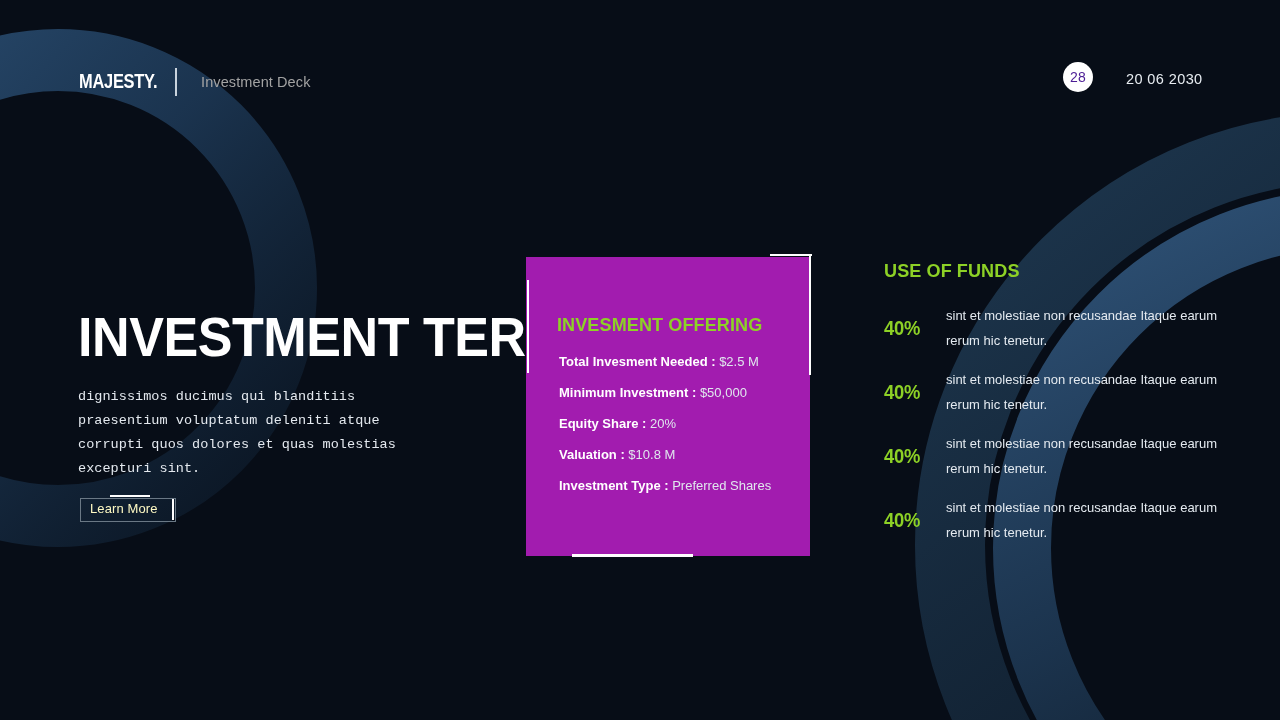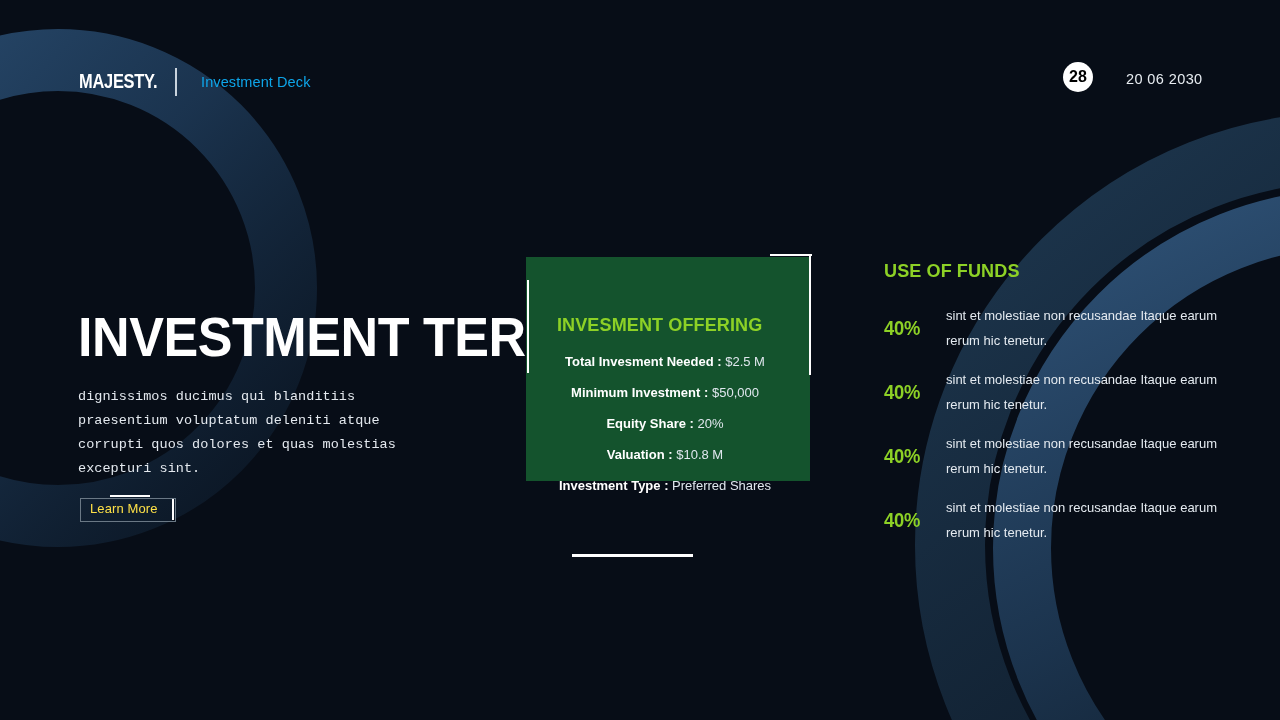--- a/index.html
+++ b/index.html
@@ -47,32 +47,32 @@
   .logo-divider {
     position: absolute;
     left: 175px; top: 68px;
     width: 2px; height: 28px;
     background: #c9d3dd;
   }
   .deck-label {
     position: absolute;
     left: 201px; top: 74px;
     font-size: 14.5px;
-    color: #0ea5e9;
+    color: #a3a3a3;
     letter-spacing: 0.1px;
   }
   .page-badge {
     position: absolute;
     left: 1063px; top: 62px;
     width: 30px; height: 30px;
     border-radius: 50%;
     background: #ffffff;
-    color: #000000;
-    font-size: 16px;
-    font-weight: bold;
+    color: #4c1d95;
+    font-size: 14px;
+    font-weight: normal;
     display: flex;
     align-items: center;
     justify-content: center;
     letter-spacing: 0.2px;
   }
   .date-label {
     position: absolute;
     left: 1126px; top: 71px;
     font-size: 14.5px;
     color: #e7ecf1;
@@ -129,35 +129,35 @@
   .learn-right-tick {
     position: absolute;
     left: 94px; top: 11px;
     width: 2px; height: 21px;
     background: #ffffff;
   }
   .learn-label {
     position: absolute;
     left: 12px; top: 13px;
     font-size: 13px;
-    color: #fde047;
+    color: #fef9c3;
     letter-spacing: 0.1px;
     background: transparent;
     border: 0;
     padding: 0;
     font-family: inherit;
     cursor: pointer;
   }
 
   
   .card {
     position: absolute;
     left: 526px; top: 257px;
-    width: 284px; height: 224px;
-    background: #14532d;
+    width: 284px; height: 299px;
+    background: #a21caf;
   }
   .card-inner { position: absolute; inset: 0; }
   .card-left-rule {
     position: absolute;
     left: 1px; top: 23px;
     width: 2px; height: 93px;
     background: #ffffff;
   }
   .card-corner-h {
     position: absolute;
@@ -184,23 +184,22 @@
     font-weight: bold;
     font-size: 19px;
     letter-spacing: 0.1px;
     color: #8dd126;
     transform: scaleX(0.95);
     transform-origin: left top;
     white-space: nowrap;
   }
   .card-rows {
     position: absolute;
-    left: 19px; top: 96px;
+    left: 33px; top: 96px;
     width: 240px;
-    text-align: center;
   }
   .card-row {
     font-size: 13px;
     line-height: 17px;
     margin-bottom: 14px;
     white-space: nowrap;
     color: #e9eef4;
   }
   .card-row .k {
     font-weight: bold;

